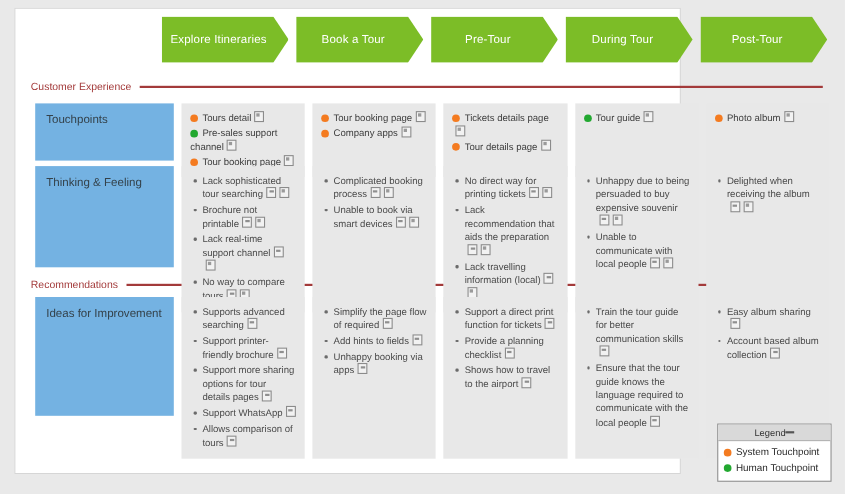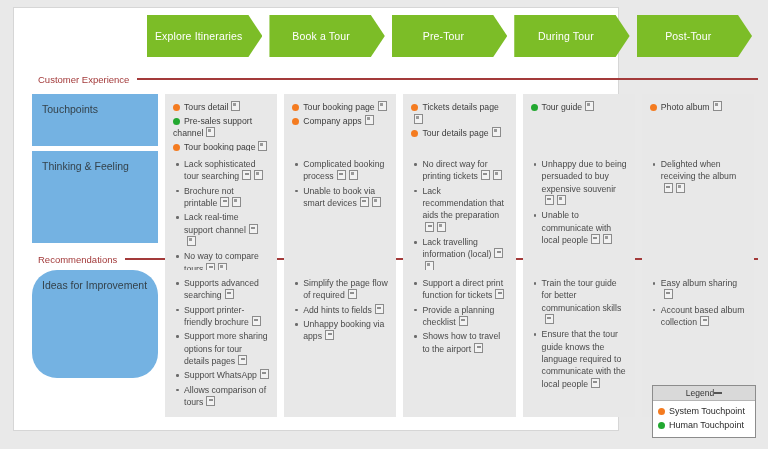--- a/index.html
+++ b/index.html
@@ -58,21 +58,21 @@
     color: #ffffff;
     font-size: 10.5px;
     letter-spacing: .15px;
     white-space: nowrap;
     z-index: 2;
   }
 
   
   .section-title {
     position: absolute;
-    left: 24px;
+    left: 14px;
     display: flex;
     align-items: center;
     width: 720px;
     height: 14px;
   }
   .section-title .st-text {
     color: #a33a3a;
     font-size: 9.5px;
     white-space: nowrap;
     padding-right: 8px;
@@ -309,21 +309,21 @@
               <li><span>Unable to communicate with local people</span><span class="glyph alt"></span><span class="glyph"></span></li>
             </ul>
           </div>
           <div class="cell" style="min-height: 92px;">
             <ul class="bullets">
               <li><span>Delighted when receiving the album</span><span class="glyph alt"></span><span class="glyph"></span></li>
             </ul>
           </div>
         </div>
         <div class="row" style="top: 262px;">
-          <div class="row-label" style="height: 108px; border-radius: 25px;">Ideas for Improvement</div>
+          <div class="row-label" style="height: 108px;">Ideas for Improvement</div>
           <div class="cell" style="min-height: 108px;">
             <ul class="bullets">
               <li><span>Supports advanced searching</span><span class="glyph alt"></span></li>
               <li><span>Support printer-friendly brochure</span><span class="glyph alt"></span></li>
               <li><span>Support more sharing options for tour details pages</span><span class="glyph alt"></span></li>
               <li><span>Support WhatsApp</span><span class="glyph alt"></span></li>
               <li><span>Allows comparison of tours</span><span class="glyph alt"></span></li>
             </ul>
           </div>
           <div class="cell" style="min-height: 108px;">

